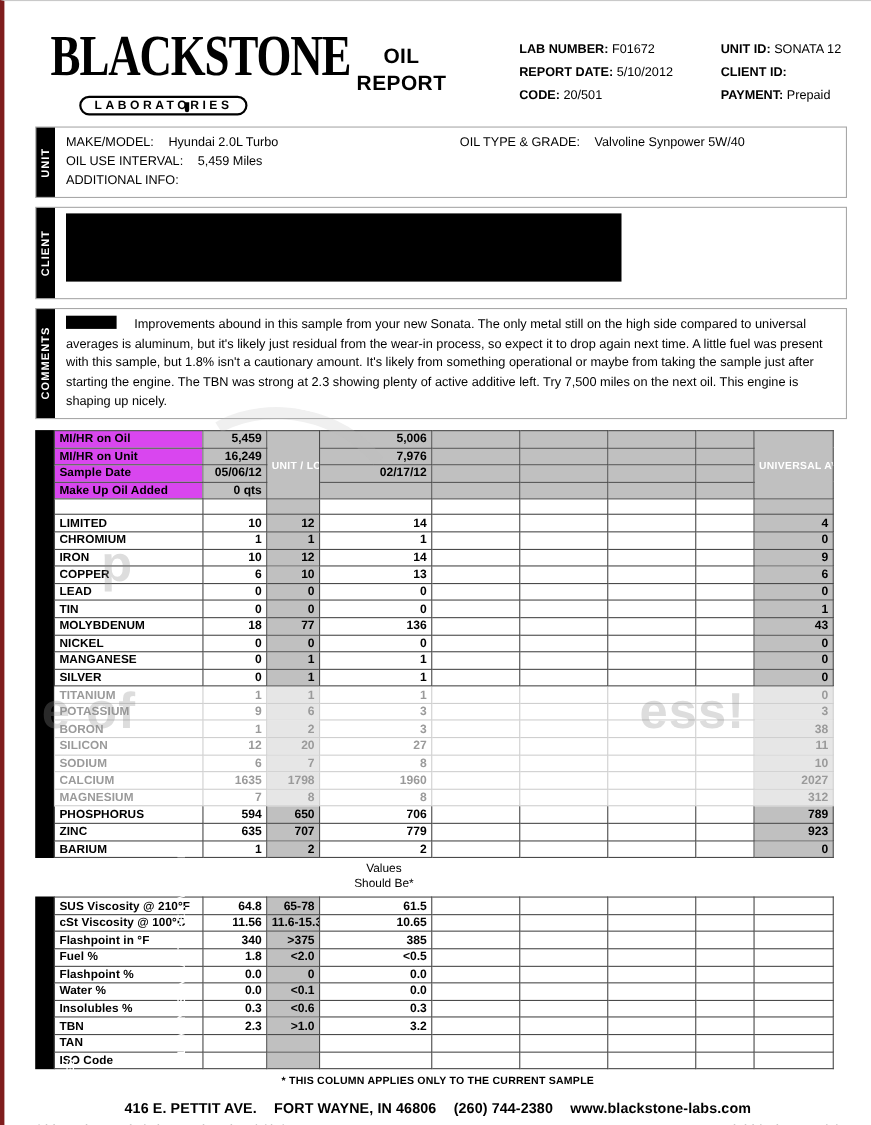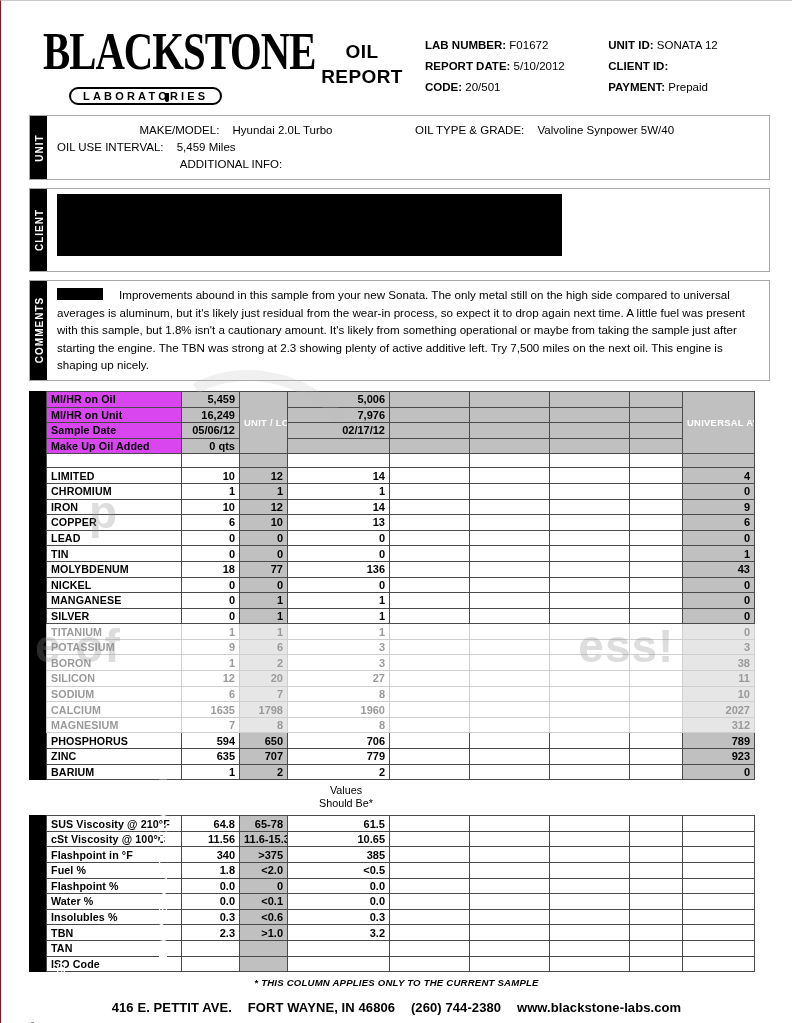--- a/index.html
+++ b/index.html
@@ -10,21 +10,21 @@
   body {
     font-family: "Liberation Sans", sans-serif;
     color: #000;
   }
   #page {
     position: relative;
     width: 792px;
     height: 1023px;
     box-sizing: border-box;
     background: #fff;
-    border-left: 1px solid #7f1d1d;
+    border-left: 4px solid #7f1d1d;
     border-top: 1px solid #c9c9c9;
     overflow: hidden;
   }
 
   
   .hdr {
     position: relative;
     height: 92px;
     margin: 22px 22px 0 28px;
   }
@@ -78,21 +78,21 @@
     letter-spacing: 0.4px;
   }
   .meta {
     position: absolute;
     left: 396px;
     top: 12px;
     font-size: 11.5px;
     font-weight: bold;
     line-height: 21px;
   }
-  .meta .row { white-space: nowrap; }
+  .meta .row { white-space: nowrap; margin-left: 44px; }
   .meta .lbl { display: inline-block; }
   .meta .val { font-weight: normal; }
   .meta .c1 { display: inline-block; width: 180px; }
 
   
   .sec {
     margin: 0 22px 0 28px;
     border: 1px solid #a8a8a8;
     box-shadow: 0 0 0 0 #000;
     display: flex;
@@ -112,21 +112,21 @@
     transform: translate(-50%, -50%) rotate(-90deg);
     white-space: nowrap;
     font-size: 10px;
     font-weight: bold;
     letter-spacing: 1px;
   }
   .sec-body { flex: 1; padding: 6px 8px 6px 10px; }
 
   
   .unit-grid { font-size: 11.5px; line-height: 17px; }
-  .unit-row { display: flex; text-align: center; }
+  .unit-row { display: flex; }
   .unit-col { width: 358px; white-space: nowrap; }
   .unit-col.right { width: auto; }
   .k { font-weight: normal; }
   .v { margin-left: 10px; }
 
   
   .client-body { height: 72px; padding: 5px 8px 5px 10px; }
   .redaction {
     background: #000;
     height: 62px;
@@ -238,21 +238,20 @@
   }
   .vsb-inner { width: 250px; margin-left: 175px; }
 
   
   .foot-note {
     text-align: center;
     font-size: 9.6px;
     font-weight: bold;
     margin-top: 5px;
     letter-spacing: 0.2px;
-    font-style: italic;
   }
   .foot-addr {
     text-align: center;
     font-size: 13px;
     font-weight: bold;
     margin-top: 12px;
     letter-spacing: 0.1px;
   }
   .foot-addr span { margin: 0 6px; }
   .foot-legal {

